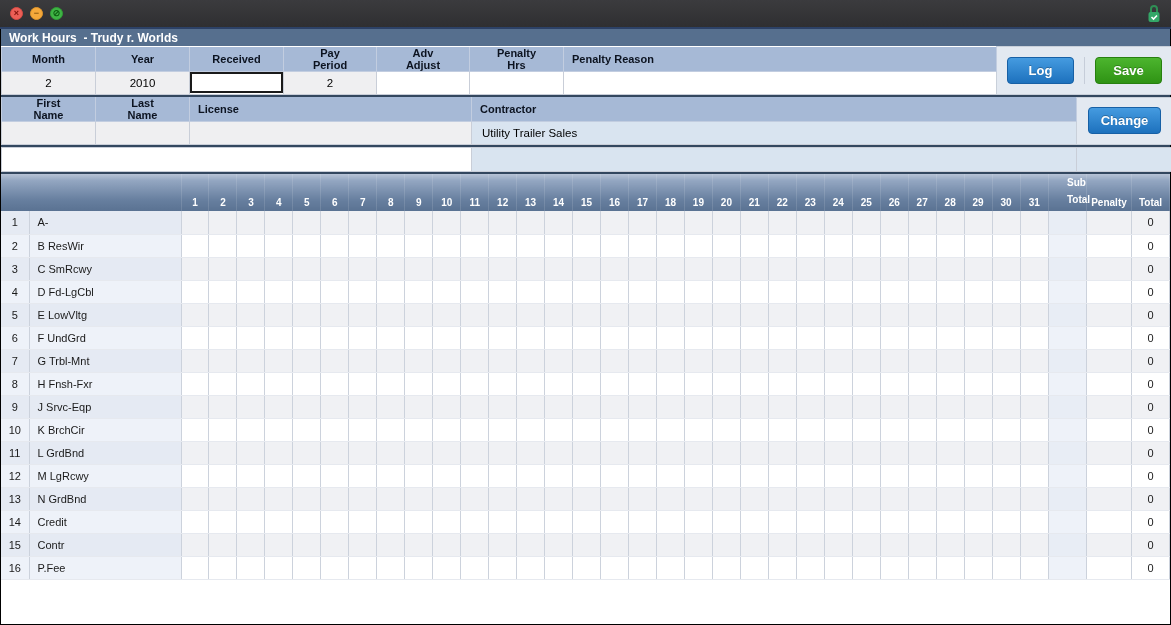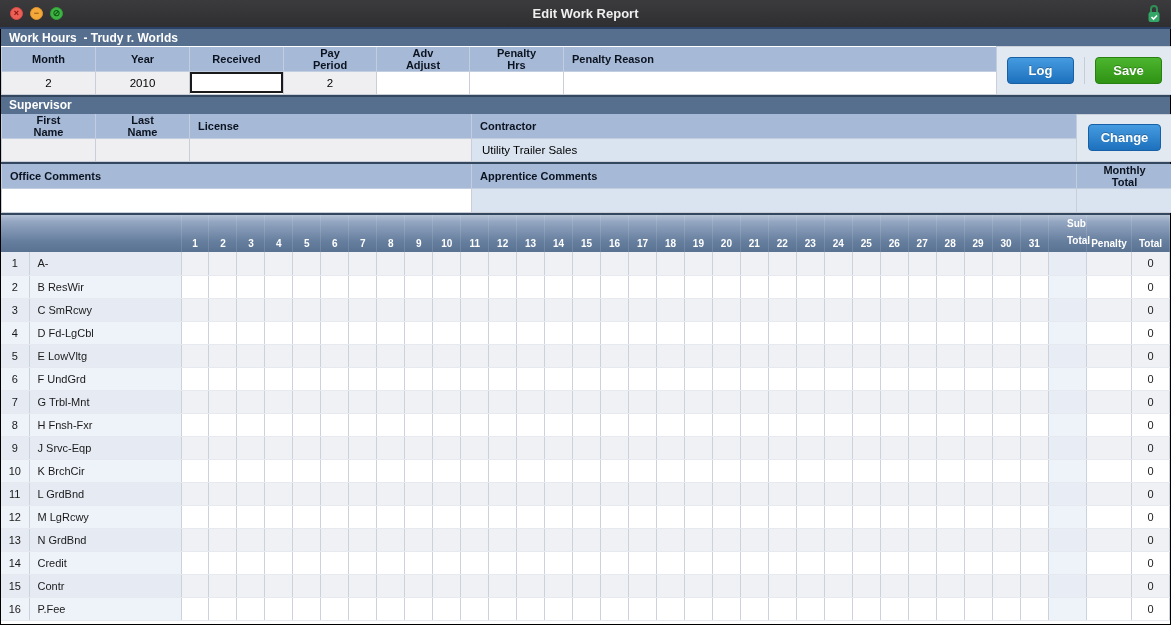--- a/index.html
+++ b/index.html
@@ -73,21 +73,20 @@
 <body>
 
 <div class="window">
 
   <div class="titlebar">
     <div class="traffic">
       <div class="tl tl-close">×</div>
       <div class="tl tl-min">−</div>
       <div class="tl tl-zoom">⊘</div>
     </div>
-    <div class="win-title">Edit Work Report</div>
     <div class="lock">
       <svg width="14" height="20" viewBox="0 0 14 20">
         <path d="M4 9 V5 a3 3 0 0 1 6 0 V9" fill="none" stroke="#2f8f55" stroke-width="2"></path>
         <rect x="1.5" y="8" width="11" height="10" rx="2" fill="#34a768"></rect>
         <path d="M4.5 13 l2 2 l3.5 -3.5" fill="none" stroke="#fff" stroke-width="1.6"></path>
       </svg>
     </div>
   </div>
 
   <div class="content">
@@ -132,21 +131,20 @@
         </td>
         <td class="val gray">2</td>
         <td class="val"></td>
         <td class="val"></td>
         <td class="val left"></td>
       </tr>
     </tbody>
       </table>
     <div class="sec-div"></div>
 
-    <div class="section-bar">Supervisor</div>
     <table class="form">
       <colgroup>
         <col style="width:94px">
           <col style="width:94px">
           <col style="width:282px">
           <col style="width:605px">
           <col style="width:96px">
       </colgroup>
       <tbody>
           <tr>
@@ -172,25 +170,20 @@
       </table>
     <div class="sec-div"></div>
 
     <table class="form">
       <colgroup>
         <col style="width:470px">
           <col style="width:605px">
           <col style="width:96px">
       </colgroup>
       <tbody>
-          <tr>
-        <th class="left">Office Comments</th>
-        <th class="left">Apprentice Comments</th>
-        <th>Monthly Total</th>
-      </tr>
       <tr class="vals" style="height:24px">
         <td class="val left" style="height:24px"></td>
         <td class="val blue left"></td>
         <td class="val blue"></td>
       </tr>
     </tbody>
       </table>
     <div class="sec-div"></div>
 
     <div class="grid-wrap">

